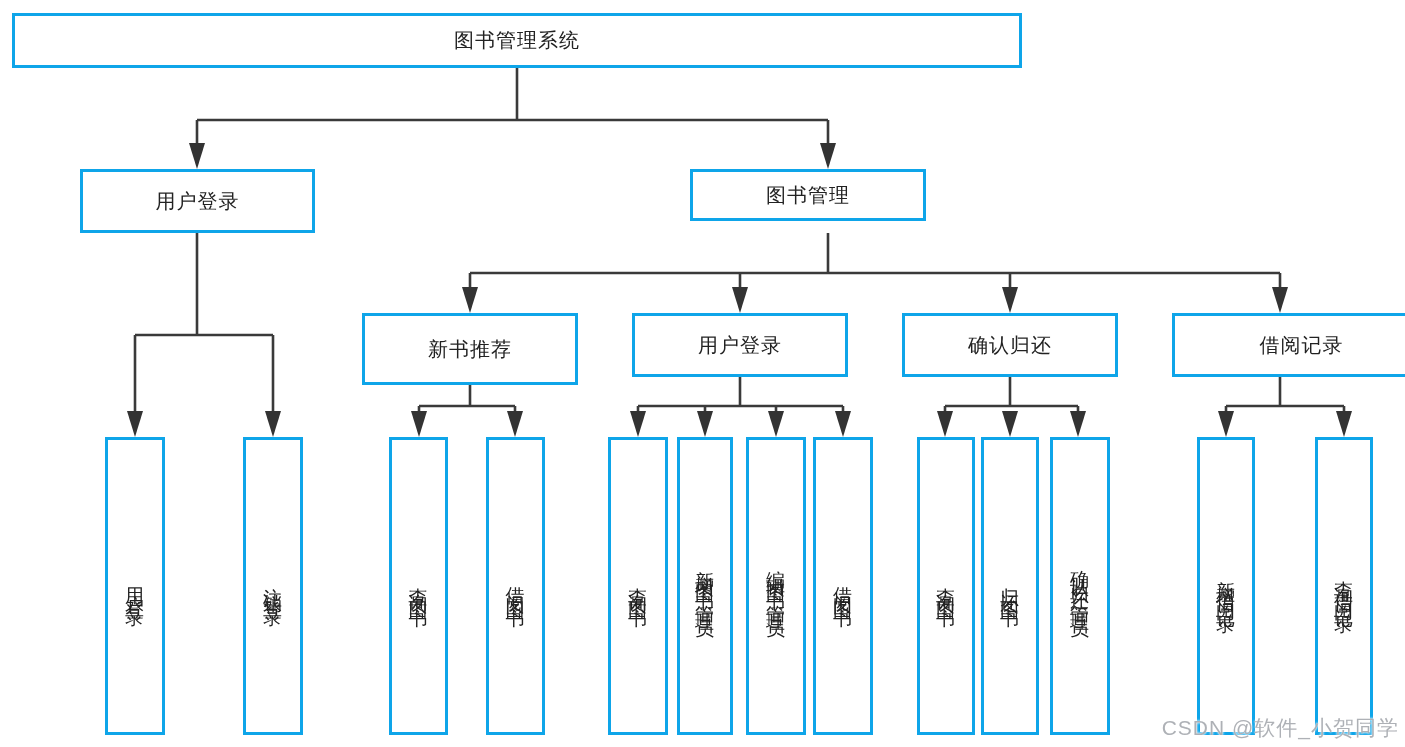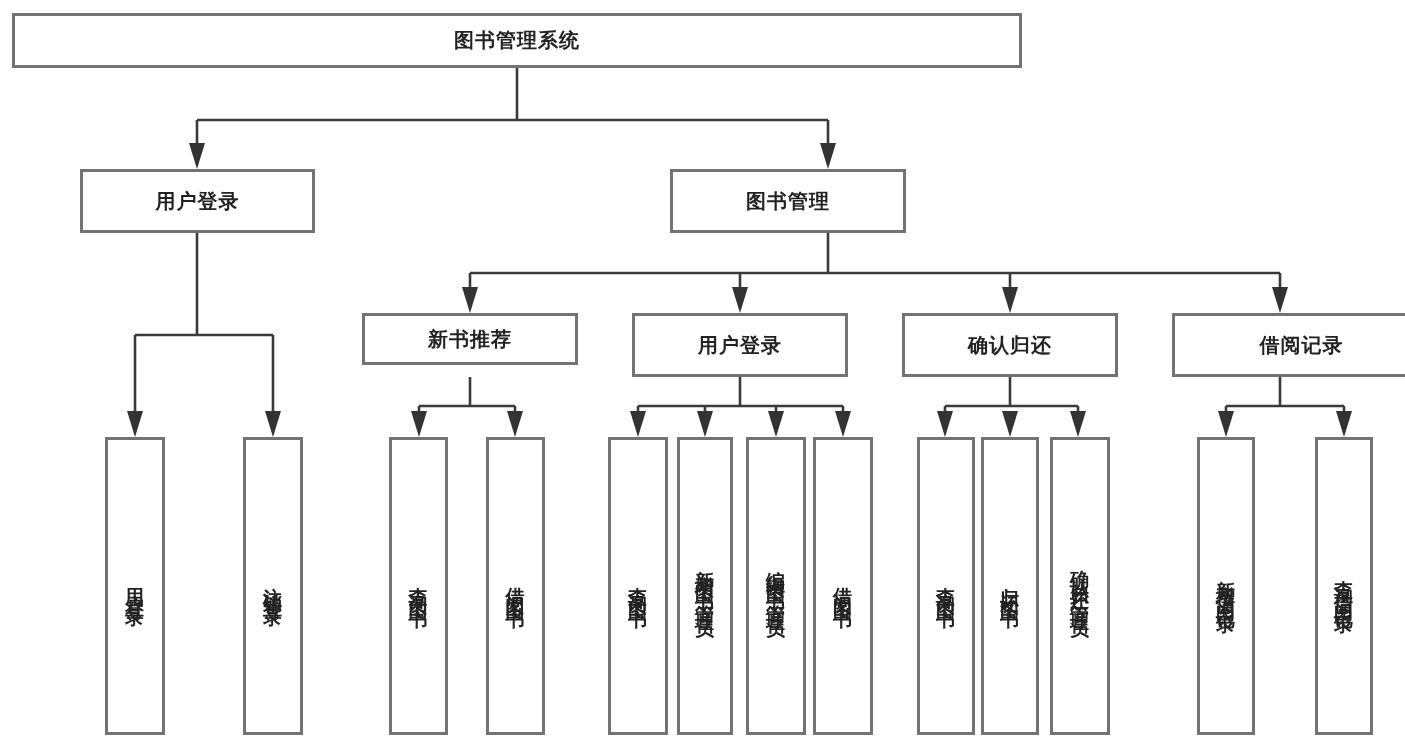--- a/index.html
+++ b/index.html
@@ -13,27 +13,26 @@
     overflow: hidden;
   }
   .wires {
     position: absolute;
     left: 0; top: 0;
     width: 1405px; height: 747px;
   }
   .box {
     position: absolute;
     box-sizing: border-box;
-    border: 3px solid #737373;
+    border: 3px solid #0ea5e9;
     background: #ffffff;
     display: flex;
     align-items: center;
     justify-content: center;
     text-align: center;
-    font-weight: bold;
   }
   .box.h { font-size: 20px; letter-spacing: 1px; }
   .box.root { font-size: 20px; }
   .box.v span {
     writing-mode: vertical-rl;
     text-orientation: mixed;
     font-size: 19px;
     letter-spacing: 7px;
     line-height: 1;
     white-space: nowrap;
@@ -120,25 +119,25 @@
     </g>
   </svg>
 
   <div class="box h root" style="left:12px; top:13px; width:1010px; height:55px;">
     <span>图书管理系统</span>
   </div>
 
   <div class="box h" style="left:80px; top:169px; width:235px; height:64px;">
     <span>用户登录</span>
   </div>
-  <div class="box h" style="left:670px; top:169px; width:236px; height:64px;">
+  <div class="box h" style="left:690px; top:169px; width:236px; height:52px;">
     <span>图书管理</span>
   </div>
 
-  <div class="box h" style="left:362px; top:313px; width:216px; height:52px;">
+  <div class="box h" style="left:362px; top:313px; width:216px; height:72px;">
     <span>新书推荐</span>
   </div>
   <div class="box h" style="left:632px; top:313px; width:216px; height:64px;">
     <span>用户登录</span>
   </div>
   <div class="box h" style="left:902px; top:313px; width:216px; height:64px;">
     <span>确认归还</span>
   </div>
   <div class="box h" style="left:1172px; top:313px; width:259px; height:64px;">
     <span>借阅记录</span>
@@ -181,14 +180,15 @@
     <span>确认归还（管理员）</span>
   </div>
 
   <div class="box v" style="left:1197px; top:437px; width:58px; height:298px;">
     <span>新增借阅记录</span>
   </div>
   <div class="box v" style="left:1315px; top:437px; width:58px; height:298px;">
     <span>查询借阅记录</span>
   </div>
 
+  <div class="watermark">CSDN @软件_小贺同学</div>
 
 </div>
 
 </body></html>

